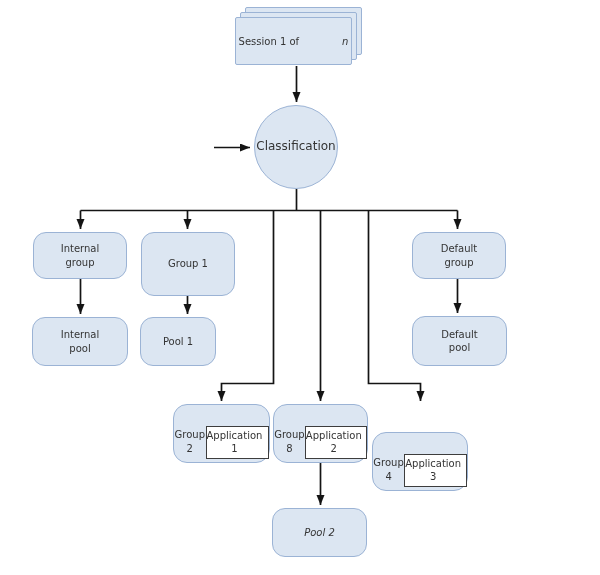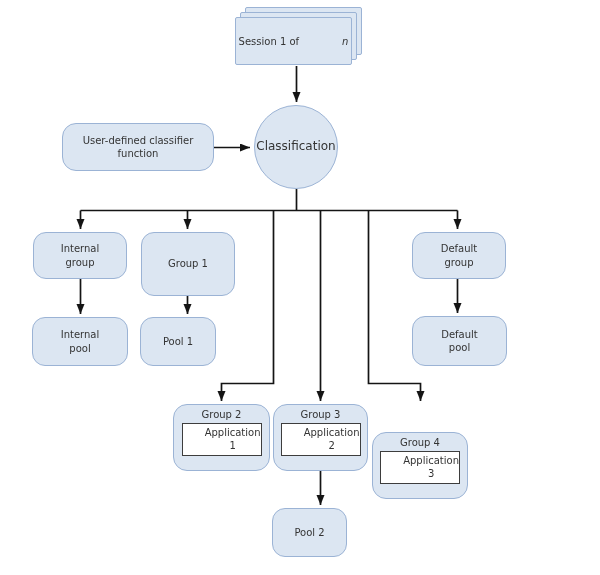--- a/index.html
+++ b/index.html
@@ -50,37 +50,37 @@
 
   .ig{left:33px;top:232px;width:94px;height:47px;}
   .g1{left:141px;top:232px;width:94px;height:64px;}
   .dg{left:412px;top:232px;width:94px;height:47px;}
 
   .ip{left:32px;top:317px;width:96px;height:49px;}
   .p1{left:140px;top:317px;width:76px;height:49px;}
   .dp{left:412px;top:316px;width:95px;height:50px;}
 
   .gbox{
-    flex-direction:column;justify-content:flex-start;
-    padding-top:3px;height:67px;border-radius:14px;
+    flex-direction:row;justify-content:flex-start;
+    padding-top:18px;height:59px;border-radius:14px;
   }
   .g2{left:173px;top:404px;width:97px;}
   .g3{left:273px;top:404px;width:95px;}
   .g4{left:372px;top:404px;width:96px;margin-top:28px;}
   .gtitle{display:block;font-size:10px;margin-bottom:2px;}
   .appbox{
     box-sizing:border-box;
     width:80px;height:33px;
     background:var(--app-fill,#fff);
     border:1.5px solid var(--app-border,#3d3d3d);
-    display:flex;align-items:center;justify-content:flex-end;
+    display:flex;align-items:center;justify-content:flex-start;
     text-align:center;font-size:10px;line-height:1.25;
   }
 
-  .p2{left:272px;top:508px;width:75px;height:49px;}
+  .p2{left:272px;top:508px;width:95px;height:49px;font-style:italic;}
 </style>
 </head>
 <body>
 
 <div class="stage">
 
   <svg class="wires" viewBox="0 0 600 575" xmlns="http://www.w3.org/2000/svg">
     <defs>
       <marker id="arr" markerUnits="userSpaceOnUse" markerWidth="12" markerHeight="10" refX="10" refY="4" orient="auto">
         <path d="M0,0 L10,4 L0,8 Z" fill="#141414"></path>
@@ -106,24 +106,20 @@
 
   <div>
     <div class="stack-layer" style="left:245px;top:7px;"></div>
     <div class="stack-layer" style="left:240px;top:12px;"></div>
     <div class="stack-layer stack-front" style="left:235px;top:17px;">
       <span>Session 1 of </span>
         <i>n</i>
     </div>
   </div>
 
-  <div class="node classifier">
-    <span class="label">User-defined classifier
-function</span>
-  </div>
   <div class="node circle">
     <span class="label">Classification</span>
   </div>
 
   <div class="node ig">
     <span class="label">Internal
 group</span>
   </div>
   <div class="node g1">
     <span class="label">Group 1</span>
@@ -146,21 +142,21 @@
   </div>
 
   <div class="node gbox g2">
     <span class="gtitle">Group 2</span>
     <div class="appbox">
       <span class="label">Application
 1</span>
     </div>
   </div>
   <div class="node gbox g3">
-    <span class="gtitle">Group 3</span>
+    <span class="gtitle">Group 8</span>
     <div class="appbox">
       <span class="label">Application
 2</span>
     </div>
   </div>
   <div class="node gbox g4">
     <span class="gtitle">Group 4</span>
     <div class="appbox">
       <span class="label">Application
 3</span>

